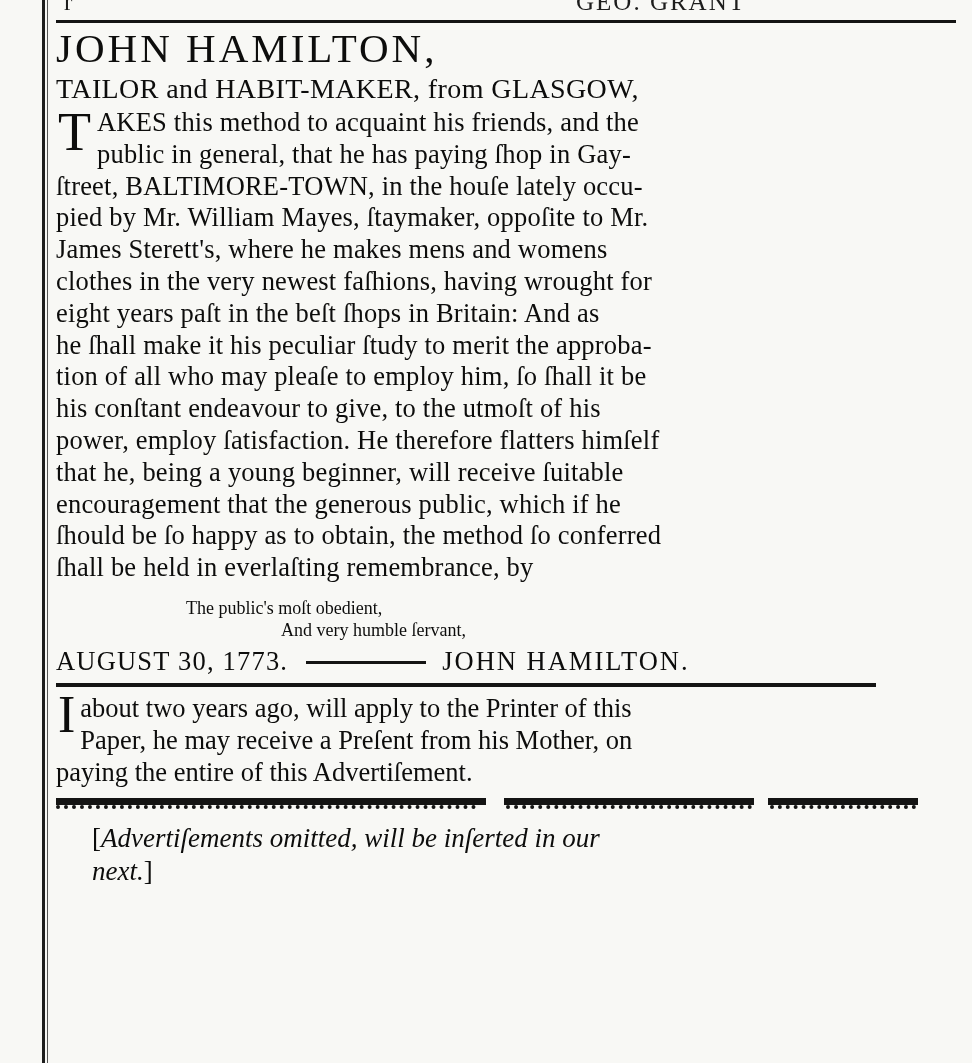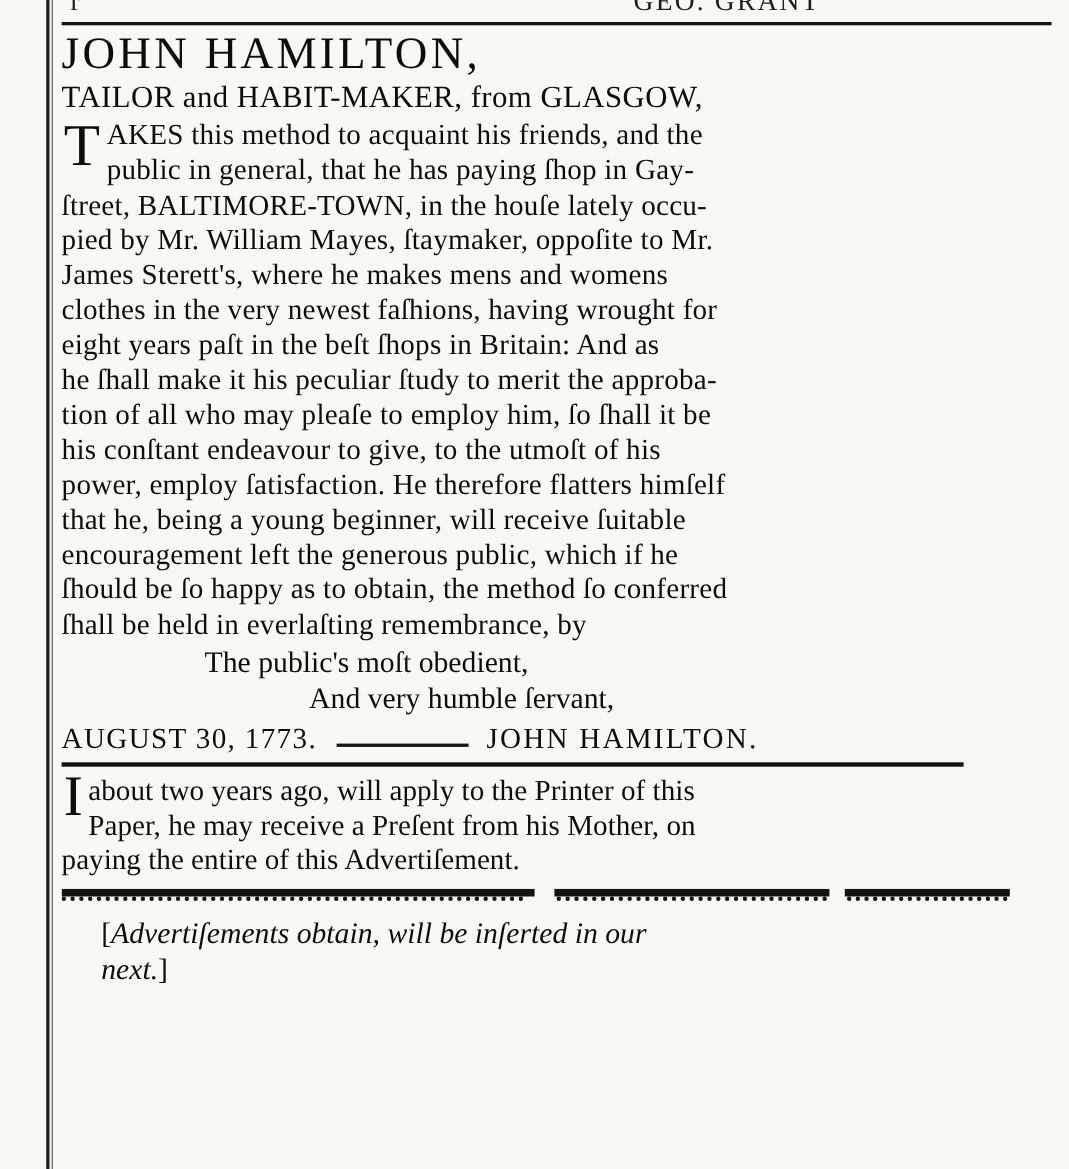--- a/index.html
+++ b/index.html
@@ -94,30 +94,30 @@
     float: left;
     font-size: 54px;
     line-height: 0.78;
     padding: 4px 6px 0 2px;
     font-family: "Liberation Serif", serif;
   }
   .ln { display: block; white-space: nowrap; }
   .ln.j { letter-spacing: 0.2px; }
 
   .closing {
-    font-size: 27px;
+    font-size: 18px;
     line-height: 1.22;
-    margin-top: 2px;
+    margin-top: 14px;
   }
   .closing .c1 { padding-left: 130px; }
   .closing .c2 { padding-left: 225px; }
 
   .signline {
     display: flex;
-    align-items: flex-end;
+    align-items: center;
     font-size: 26.5px;
     margin-top: 4px;
   }
   .signline .date { font-variant: small-caps; letter-spacing: 1.2px; }
   .signline .gap {
     flex: 0 0 120px;
     border-bottom: 3px solid #111;
     margin: 0 16px 8px 18px;
     height: 10px;
   }
@@ -205,21 +205,21 @@
         <span class="ln j">ſtreet, BALTIMORE-TOWN, in the houſe lately occu-</span>
         <span class="ln j">pied by Mr. William Mayes, ſtaymaker, oppoſite to Mr.</span>
         <span class="ln j">James Sterett's, where he makes mens and womens</span>
         <span class="ln j">clothes in the very newest faſhions, having wrought for</span>
         <span class="ln j">eight years paſt in the beſt ſhops in Britain:   And as</span>
         <span class="ln j">he ſhall make it his peculiar ſtudy to merit the approba-</span>
         <span class="ln j">tion of all who may pleaſe to employ him, ſo ſhall it be</span>
         <span class="ln j">his conſtant endeavour to give, to the utmoſt of his</span>
         <span class="ln j">power, employ ſatisfaction.   He therefore flatters himſelf</span>
         <span class="ln j">that he, being a young beginner, will receive ſuitable</span>
-        <span class="ln j">encouragement left the generous public, which if he</span>
+        <span class="ln j">encouragement that the generous public, which if he</span>
         <span class="ln j">ſhould be ſo happy as to obtain, the method ſo conferred</span>
         <span class="ln j">ſhall be held in everlaſting remembrance, by</span>
       </div>
 
       <div class="closing">
         <span class="ln c1">The public's moſt obedient,</span>
         <span class="ln c2">And very humble ſervant,</span>
       </div>
 
       <div class="signline">
@@ -241,20 +241,20 @@
     <div class="ornament">
       <div class="seg" style="left:0px;width:430px;"></div>
       <div class="seg" style="left:448px;width:250px;"></div>
       <div class="seg" style="left:712px;width:150px;"></div>
       <div class="dots" style="left:0px;width:420px;"></div>
       <div class="dots" style="left:450px;width:246px;"></div>
       <div class="dots" style="left:714px;width:146px;"></div>
     </div>
 
     <div class="omitted">
-      <span class="br">[</span><span>Advertiſements obtain, will be inſerted in our</span>
+      <span class="br">[</span><span>Advertiſements omitted, will be inſerted in our</span>
       <span class="l2"><span>next.</span><span class="br">]</span></span>
     </div>
 
   </div>
 
   <div class="smudge" style="left:0;top:0;width:972px;height:1063px;background:rgba(120,110,90,0.035);"></div>
 </div>
 
 </body></html>

